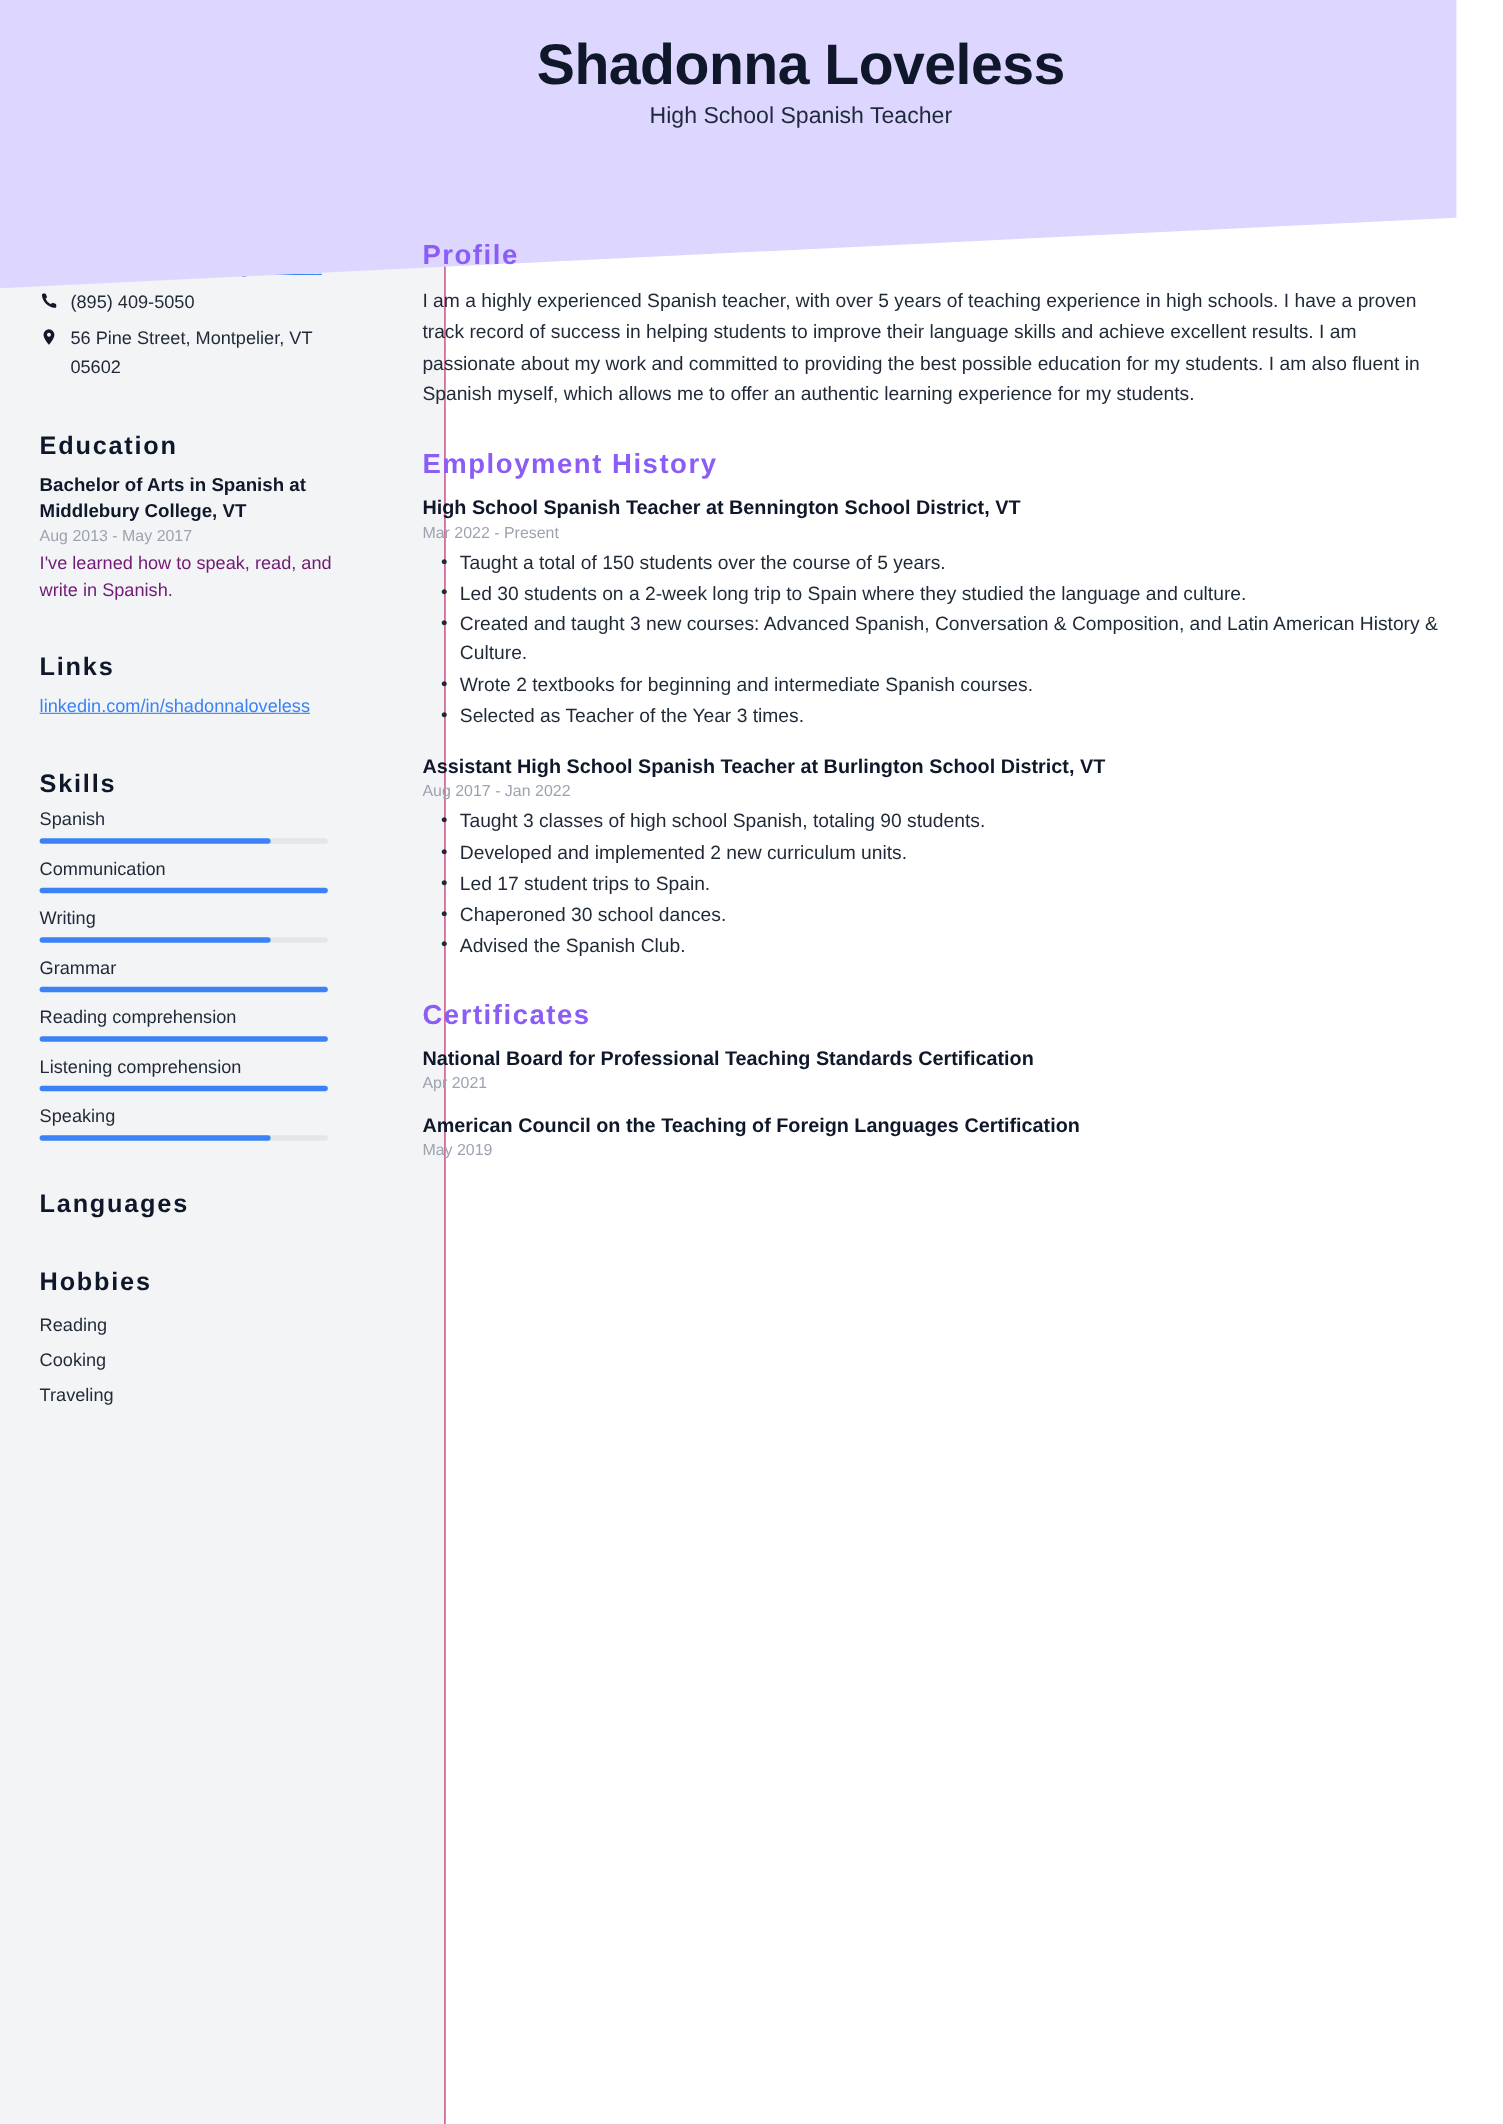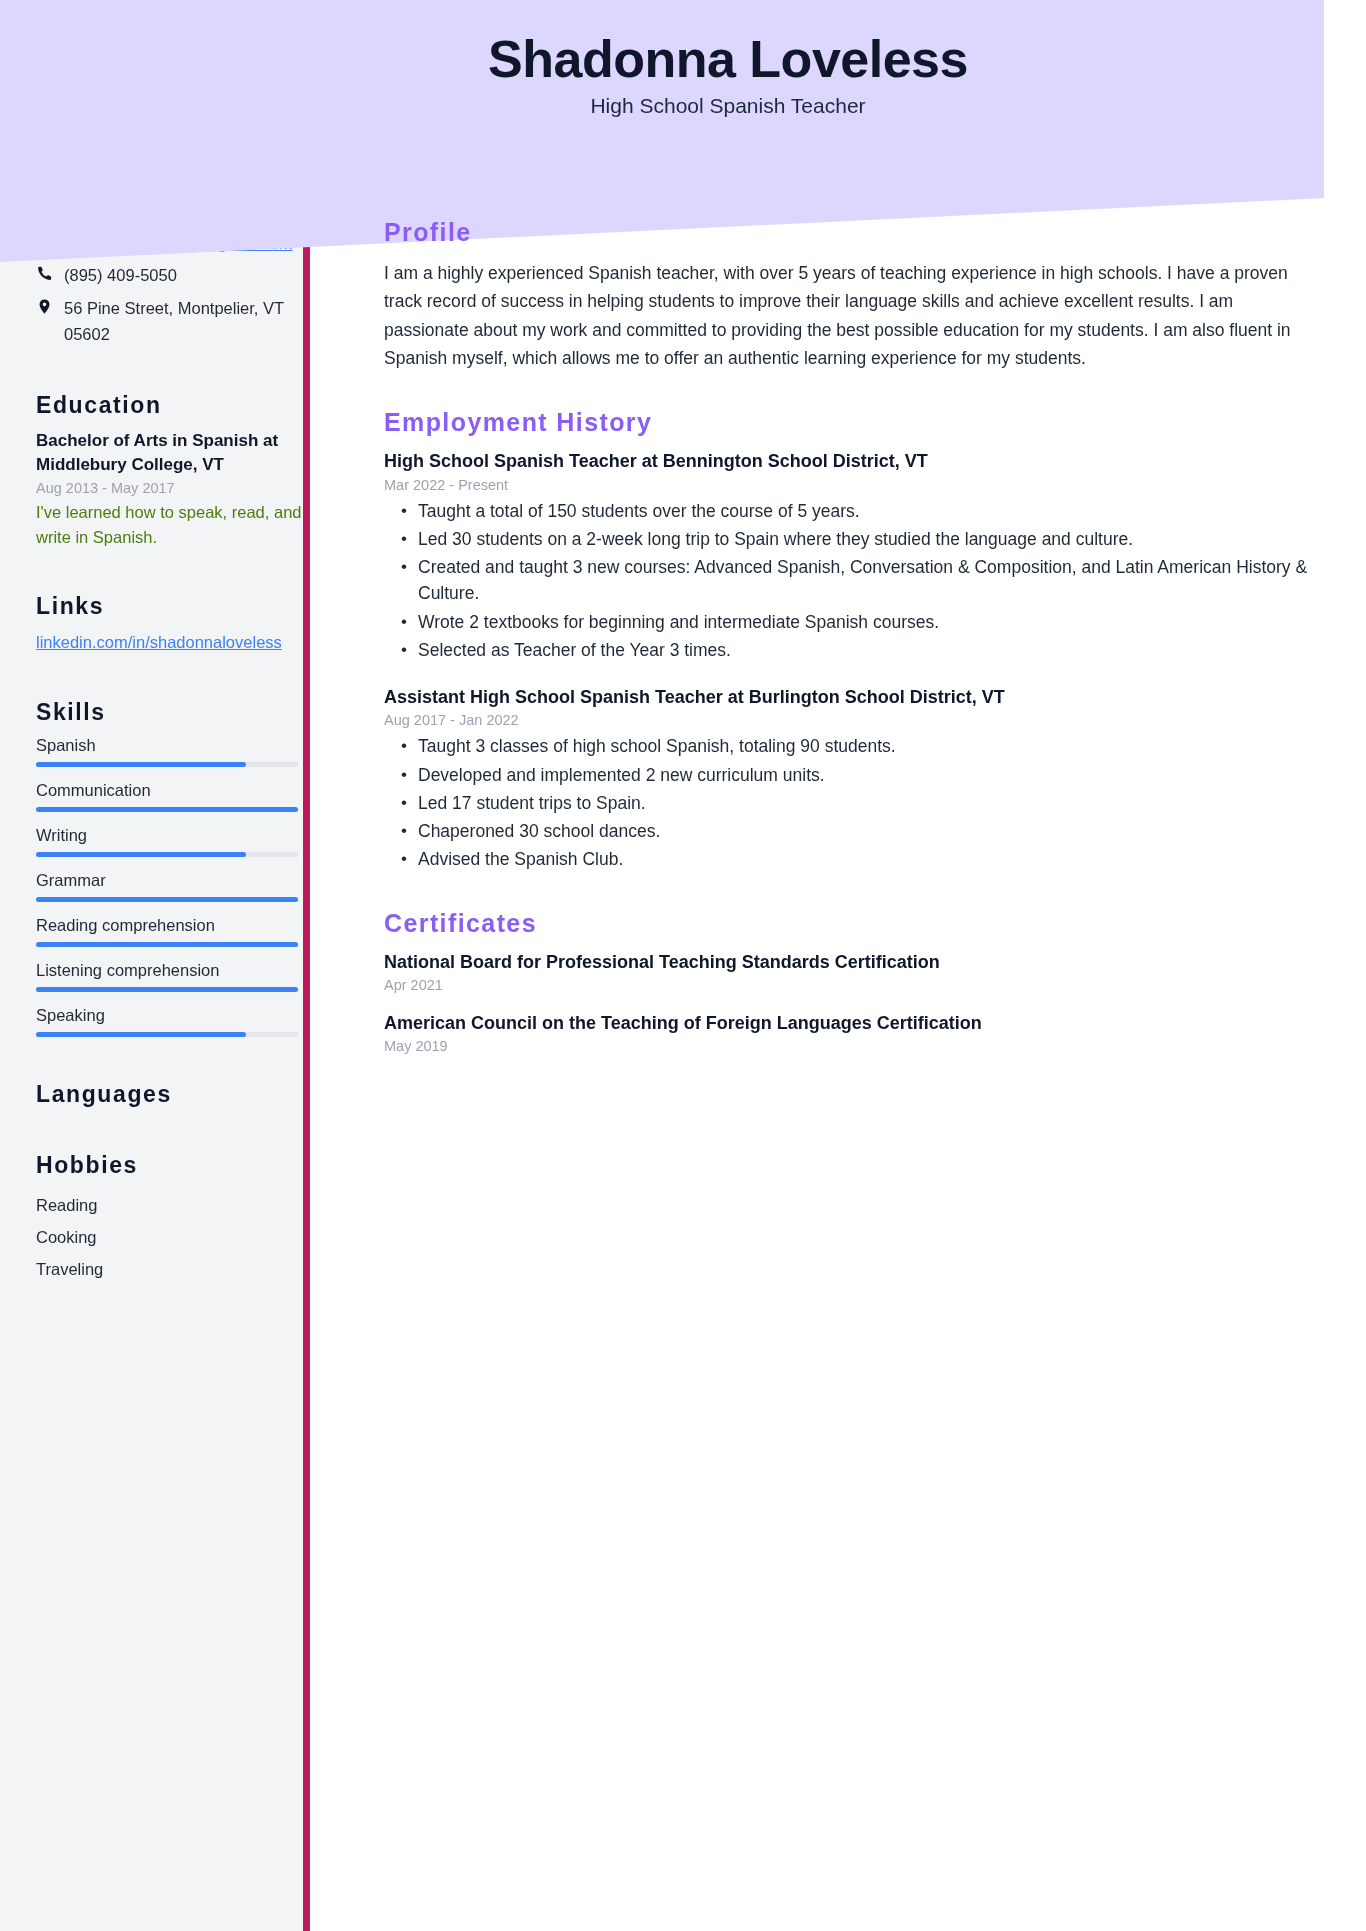--- a/index.html
+++ b/index.html
@@ -48,24 +48,24 @@
     margin-top: 4px;
     font-size: 21px;
     font-weight: 400;
     color: #1e293b;
   }
 
   
   .sidebar {
     position: absolute;
     top: 0; left: 0;
-    width: 310px;
+    width: 405px;
     height: 1931px;
     background: #f3f4f6;
-    border-right: 7px solid #be185d;
+    border-right: 1px solid #be185d;
     z-index: 1;
   }
   .sidebar-body {
     position: absolute;
     top: 230px;
     left: 36px;
     width: 275px;
   }
 
   
@@ -107,21 +107,21 @@
     color: #0f172a;
     line-height: 1.45;
   }
   .edu-date {
     font-size: 14.5px;
     color: #9ca3af;
     margin-top: 2px;
   }
   .edu-desc {
     font-size: 16.5px;
-    color: #4d7c0f;
+    color: #701a75;
     line-height: 1.5;
     margin-top: 4px;
   }
 
   
   .bar-item { margin-bottom: 14px; }
   .bar-label {
     font-size: 16.5px;
     color: #1f2937;
     margin-bottom: 7px;

